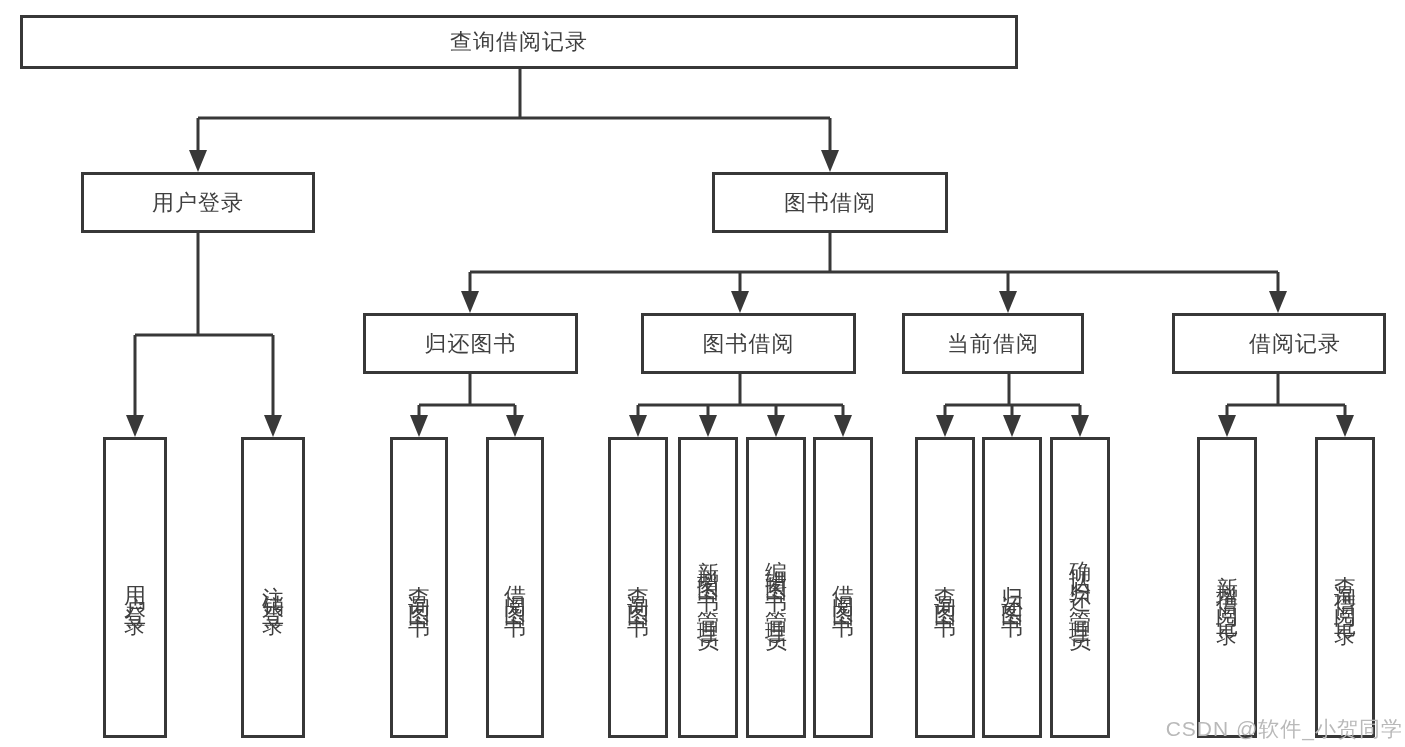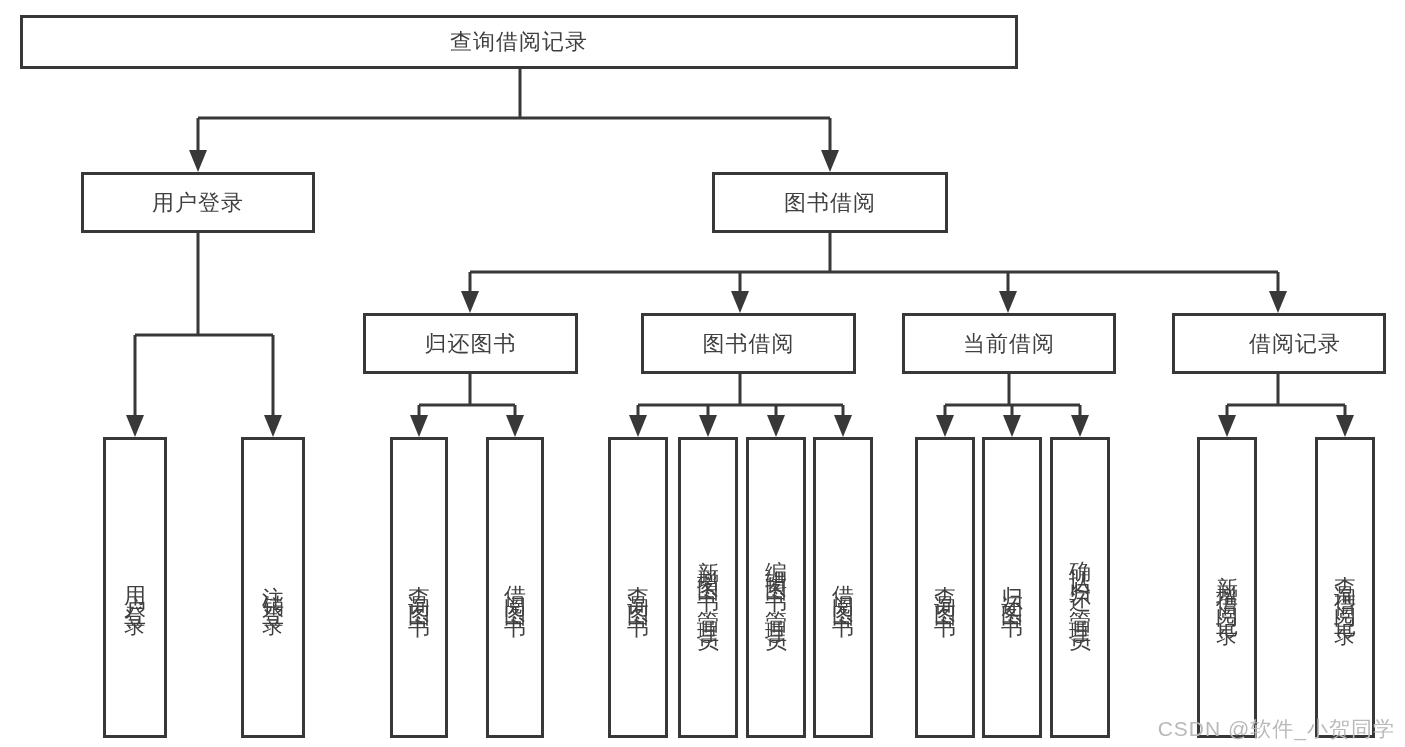--- a/index.html
+++ b/index.html
@@ -54,40 +54,40 @@
     padding: 6px 0;
   }
   
   .n-root   { left: 20px;  top: 15px;  width: 998px; height: 54px; }
   
   .n-login  { left: 81px;  top: 172px; width: 234px; height: 61px; }
   .n-mgmt   { left: 712px; top: 172px; width: 236px; height: 61px; }
   
   .n-rec    { left: 363px;  top: 313px; width: 215px; height: 61px; }
   .n-bor    { left: 633px;  top: 313px; width: 215px; height: 61px; margin-left: 8px; }
-  .n-cur    { left: 902px;  top: 313px; width: 214px; height: 61px; }
+  .n-cur    { left: 902px;  top: 313px; width: 182px; height: 61px; }
   .n-his    { left: 1172px; top: 313px; width: 214px; height: 61px; padding-left: 32px; }
   
   .leaf { top: 437px; height: 301px; }
   .l-login    { left: 103px;  width: 64px; }
   .l-logout   { left: 241px;  width: 64px; }
   .l-recq     { left: 390px;  width: 58px; }
   .l-recb     { left: 486px;  width: 58px; }
   .l-borq     { left: 608px;  width: 60px; }
   .l-boradd   { left: 678px;  width: 60px; }
   .l-boredit  { left: 746px;  width: 60px; }
   .l-borb     { left: 813px;  width: 60px; }
   .l-curq     { left: 915px;  width: 60px; }
   .l-curret   { left: 982px;  width: 60px; }
   .l-curconf  { left: 1050px; width: 60px; }
   .l-hisadd   { left: 1197px; width: 60px; }
   .l-hisq     { left: 1315px; width: 60px; }
   .watermark {
     position: absolute;
-    right: 10px;
+    right: 2px;
     bottom: 4px;
     font-size: 21px;
     color: var(--watermark);
     z-index: 2;
     letter-spacing: 1px;
     white-space: nowrap;
   }
 </style>
 </head>
 <body>

